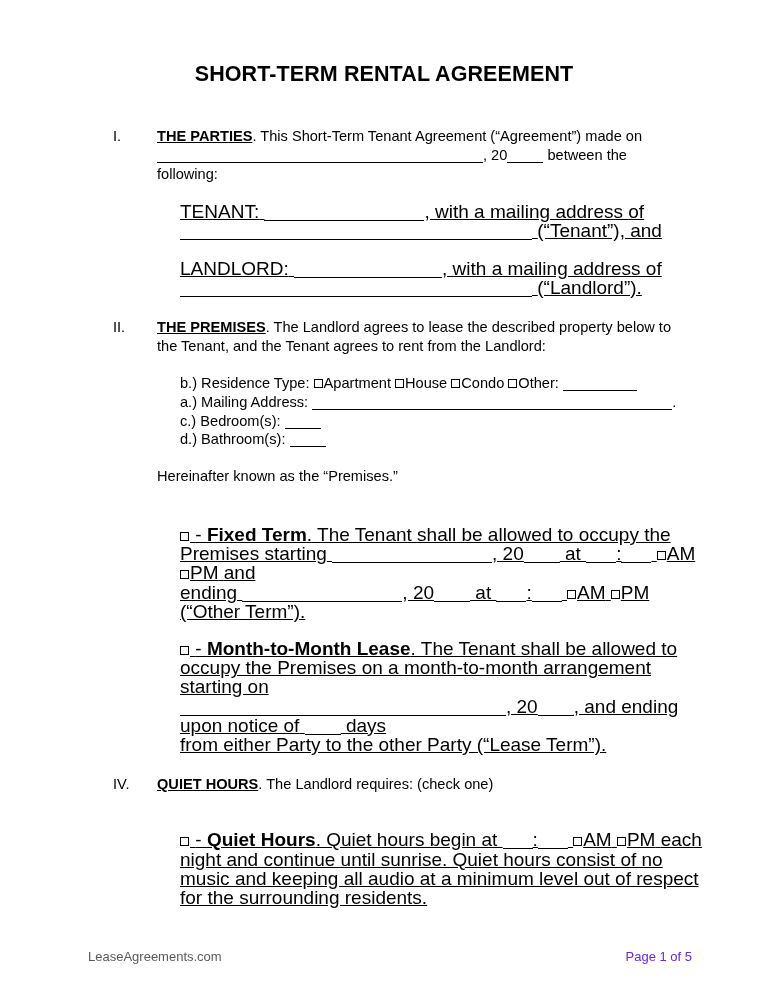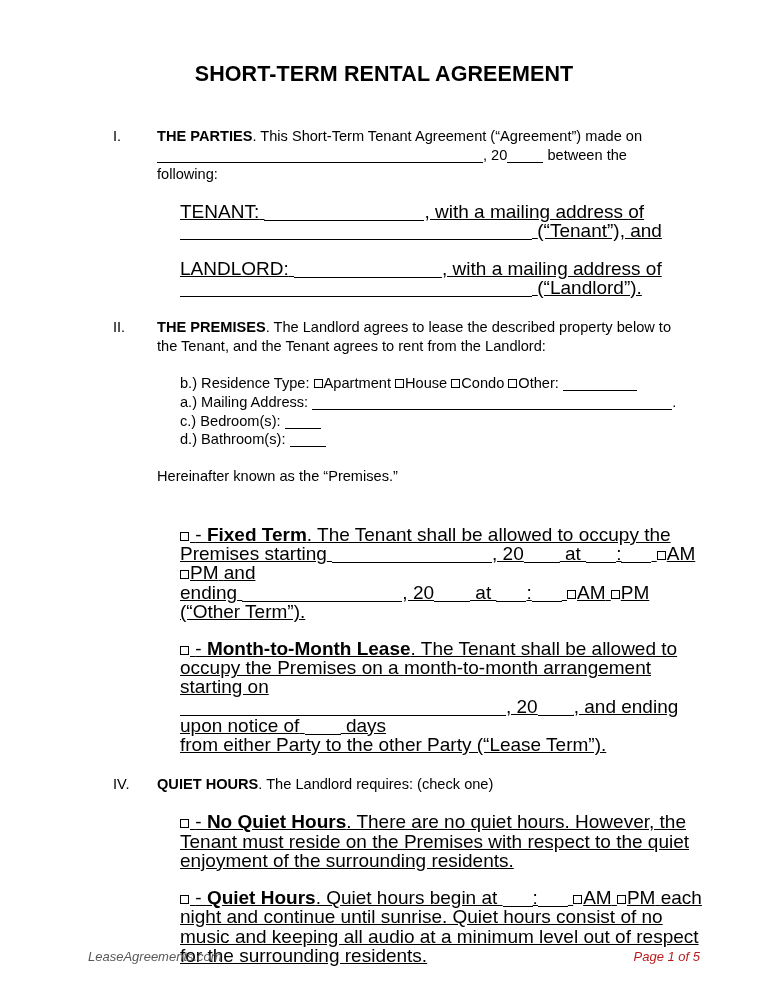--- a/index.html
+++ b/index.html
@@ -52,20 +52,21 @@
   .sec-num {
     position: absolute;
     left: 113px;
     top: 0;
     font-size: 14.6px;
     line-height: 19.2px;
     font-weight: normal;
   }
   .sec-head {
     font-weight: bold;
+    text-decoration: underline;
   }
 
   
   .indent {
     padding-left: 180px;
     padding-right: 62px;
     font-size: 19px;
     line-height: 19.2px;
     text-decoration: underline;
   }
@@ -111,33 +112,32 @@
     border: 1.4px solid #000;
     vertical-align: 0px;
     margin-right: 1px;
     box-sizing: border-box;
   }
 
   
   .footer {
     position: absolute;
     left: 0;
-    right: 0;
+    right: 8px;
     bottom: 46px;
     padding-left: 88px;
     padding-right: 68px;
     display: flex;
     justify-content: space-between;
     align-items: baseline;
     font-size: 13px;
     color: #595959;
-    font-style: italic;
   }
   .footer-brand { color: #595959; }
-  .footer-page { color: #b91c1c; }
+  .footer-page { color: #6d28d9; }
 </style>
 </head>
 <body>
 
 <div class="page">
 
   <h1 class="doc-title">SHORT-TERM RENTAL AGREEMENT</h1>
 
   <div class="gap-xl"></div>
 
@@ -255,24 +255,20 @@
   <div class="gap-lg"></div>
 
   <div class="section">
     <div class="sec-row">
       <span class="sec-num">IV.</span>
       <span class="sec-head">QUIET HOURS</span><span>. The Landlord requires: (check one)</span>
     </div>
 
     <div class="gap-md"></div>
 
-    <div class="indent">
-      <span class="cbx"></span>
-      <span>- </span><span class="bold">No Quiet Hours</span><span>. There are no quiet hours. However, the Tenant must reside on the Premises with respect to the quiet enjoyment of the surrounding residents.</span>
-    </div>
 
     <div class="gap-md"></div>
 
     <div class="indent">
       <span class="cbx"></span>
       <span>- </span><span class="bold">Quiet Hours</span><span>. Quiet hours begin at </span><span class="blank b-xs"></span><span>:</span><span class="blank b-xs"></span>
       <span class="cbx"></span><span>AM</span>
       <span class="cbx"></span><span>PM</span>
       <span>each night and continue until sunrise. Quiet hours consist of no music and keeping all audio at a minimum level out of respect for the surrounding residents.</span>
     </div>

